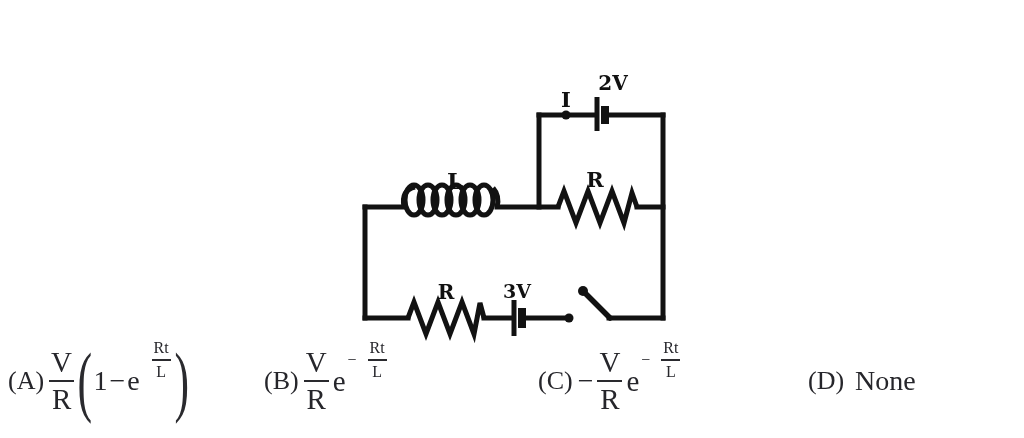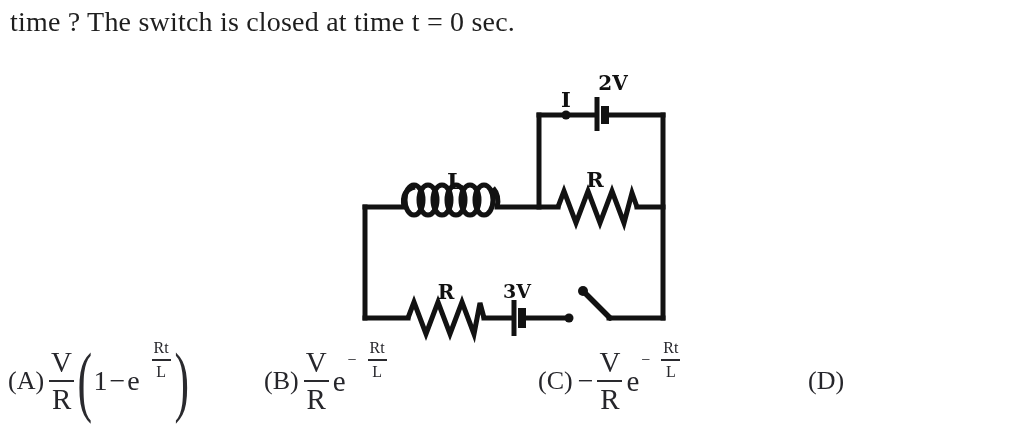--- a/index.html
+++ b/index.html
@@ -29,21 +29,20 @@
   .paren{display:inline-block;font-size:46px;line-height:1;transform:scaleY(1.72) scaleX(.95);
     font-weight:400;margin:0 1px;color:#2a2a2e;}
   .none-text{margin-left:8px;}
 </style>
 </head>
 <body>
 
 <div class="canvas">
 
   <div class="question">
-    <div>time ? The switch is closed at time t = 0 sec.</div>
   </div>
 
   <svg class="circuit-svg" width="1024" height="438" viewBox="0 0 1024 438">
     <g stroke="#121212" stroke-width="5" fill="none" stroke-linecap="square">
 
       <path d="M365,207 H405"></path>
       <path d="M497,207 H558"></path>
       <path d="M637,207 H663"></path>
 
       <path d="M365,207 V318"></path>
@@ -156,15 +155,16 @@
       <span class="frac small">
         <span class="num">Rt</span>
         <span class="bar"></span>
         <span class="den">L</span>
       </span>
     </span>
   </div>
 
   <div class="option" style="left:808px;">
     <span class="opt-label">(D)</span>
+    <span class="none-text">None</span>
   </div>
 
 </div>
 
 </body></html>

